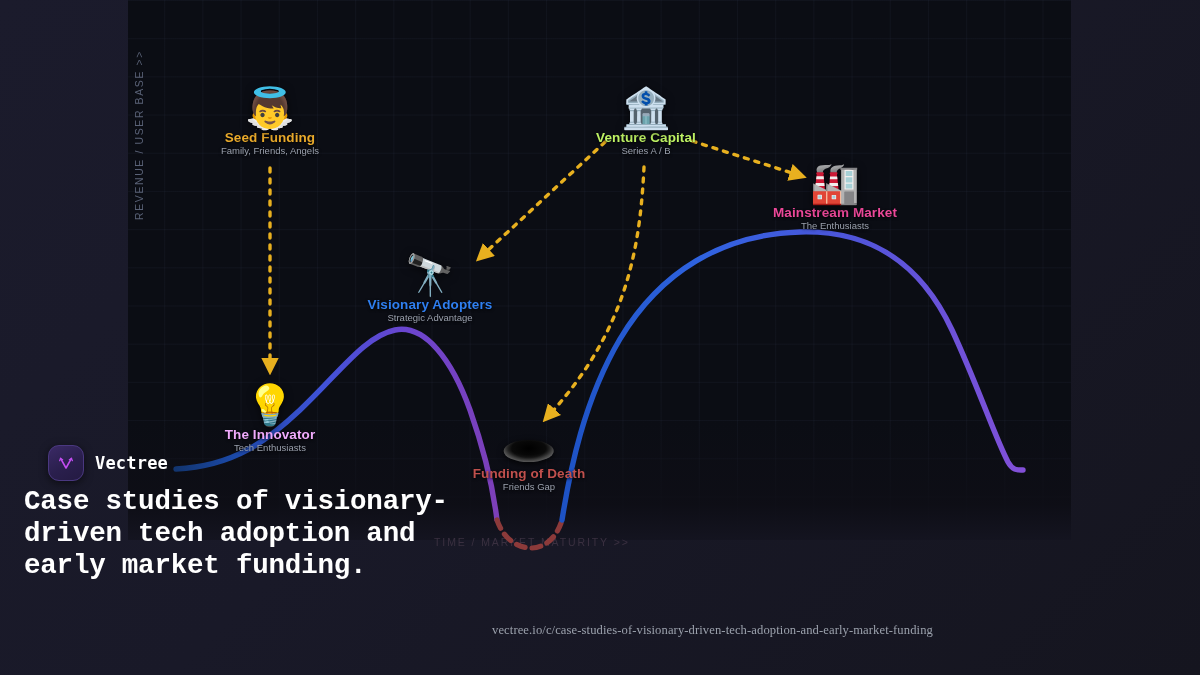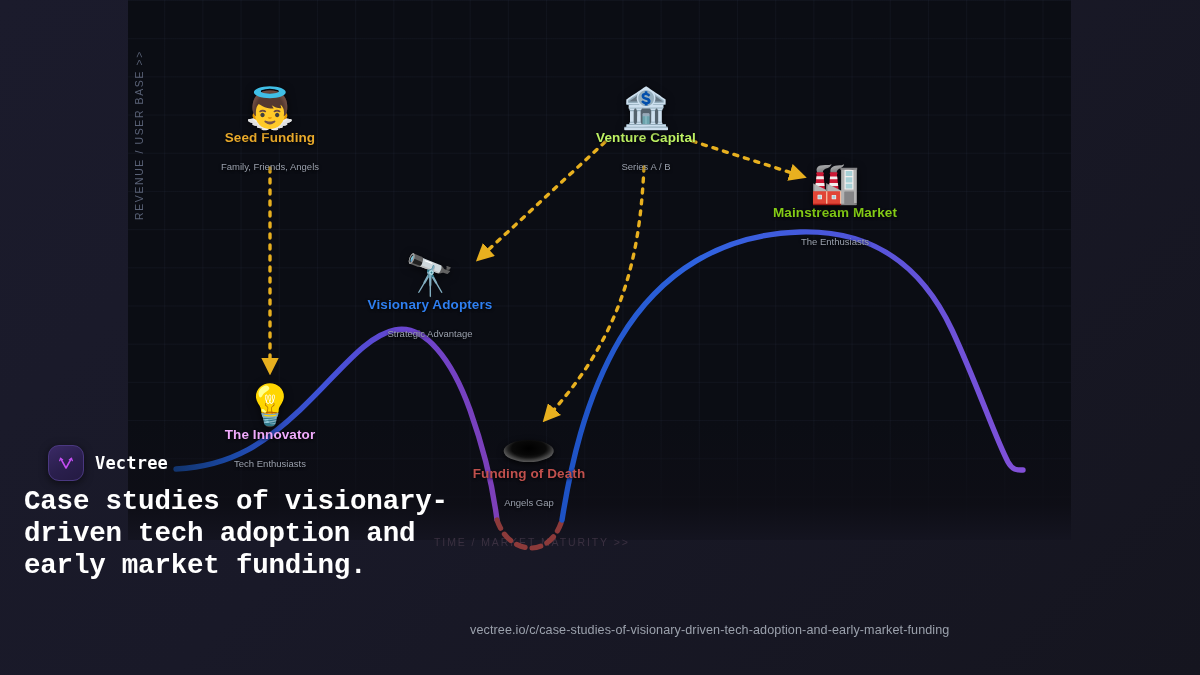--- a/index.html
+++ b/index.html
@@ -78,21 +78,21 @@
   .node .ttl{
     display:block;
     font-size:13.5px;font-weight:bold;
     letter-spacing:.1px;
     text-shadow:0 1px 3px rgba(0,0,0,.9);
   }
   .node .sub{
     display:block;
     font-size:9.5px;
     color:#9aa0ad;
-    margin-top:16px;
+    margin-top:0;
     text-shadow:0 1px 3px rgba(0,0,0,.9);
   }
 
   
   .hole{
     display:block;
     width:50px;height:22px;margin:0 auto 4px auto;
     border-radius:50%;
     background:radial-gradient(ellipse at 50% 38%, #000 0%, #0a0a0a 48%, #3a3a3a 72%, #9a9a9a 88%, #cfcfcf 100%);
     box-shadow:0 2px 6px rgba(0,0,0,.8), inset 0 -3px 5px rgba(255,255,255,.18);
@@ -116,22 +116,22 @@
   }
   #headline{
     position:absolute;left:24px;top:486px;
     width:430px;
     font-family:Liberation Mono, monospace;
     font-size:27.5px;line-height:1.17;
     font-weight:bold;color:#ffffff;
     letter-spacing:-.2px;
   }
   #url{
-    position:absolute;left:470px;top:623px;
-    font-family:Liberation Sans, sans-serif;
+    position:absolute;left:492px;top:623px;
+    font-family:Liberation Serif, serif;
     font-size:12.6px;color:#9ba1ac;letter-spacing:.1px;
   }
 </style>
 </head>
 <body>
 
 <div id="page"></div>
 
 <div id="canvas">
   <div id="grid"></div>
@@ -192,40 +192,40 @@
 </div>
 
 <div class="node" style="left:646px;top:88px;">
   <span class="emoji">🏦</span>
   <span class="ttl" style="color:#bef264">Venture Capital</span>
   <span class="sub">Series A / B</span>
 </div>
 
 <div class="node" style="left:835px;top:163px;">
   <span class="emoji">🏭</span>
-  <span class="ttl" style="color:#84cc16">Mainstream Market</span>
+  <span class="ttl" style="color:#ec4899">Mainstream Market</span>
   <span class="sub">The Enthusiasts</span>
 </div>
 
 <div class="node" style="left:430px;top:255px;">
   <span class="emoji">🔭</span>
   <span class="ttl" style="color:#2f7ff0">Visionary Adopters</span>
   <span class="sub">Strategic Advantage</span>
 </div>
 
 <div class="node" style="left:270px;top:385px;">
   <span class="emoji">💡</span>
   <span class="ttl" style="color:#f0abfc">The Innovator</span>
   <span class="sub">Tech Enthusiasts</span>
 </div>
 
 <div class="node" style="left:529px;top:440px;">
   <span class="hole"></span>
   <span class="ttl" style="color:#c0504d">Funding of Death</span>
-  <span class="sub">Angels Gap</span>
+  <span class="sub">Friends Gap</span>
 </div>
 
 <div id="brandrow">
   <div id="logo">
     <svg width="20" height="20" viewBox="0 0 24 24">
       <path d="M5.5 6.5 L12 18 L18.5 6.5" fill="none" stroke="#c24df0" stroke-width="1.9" stroke-linecap="round" stroke-linejoin="round"></path>
       <path d="M5.5 6.5 L4.3 9.2 M5.5 6.5 L8.0 8.0" fill="none" stroke="#c24df0" stroke-width="1.5" stroke-linecap="round"></path>
       <path d="M18.5 6.5 L19.7 9.2 M18.5 6.5 L16.0 8.0" fill="none" stroke="#c24df0" stroke-width="1.5" stroke-linecap="round"></path>
     </svg>
   </div>

